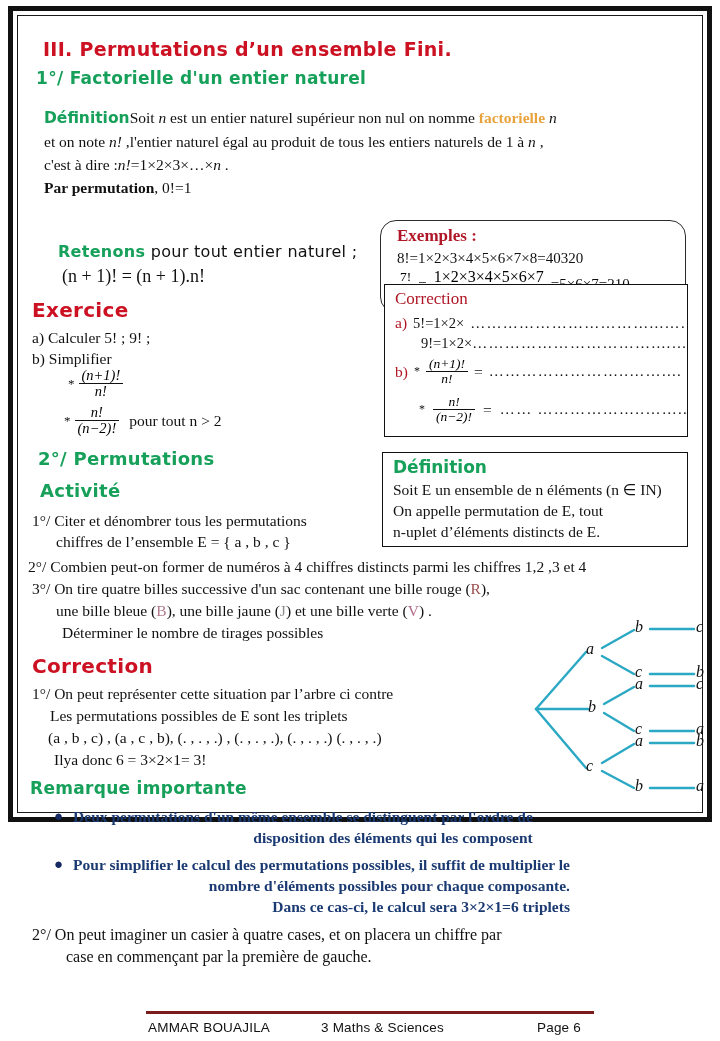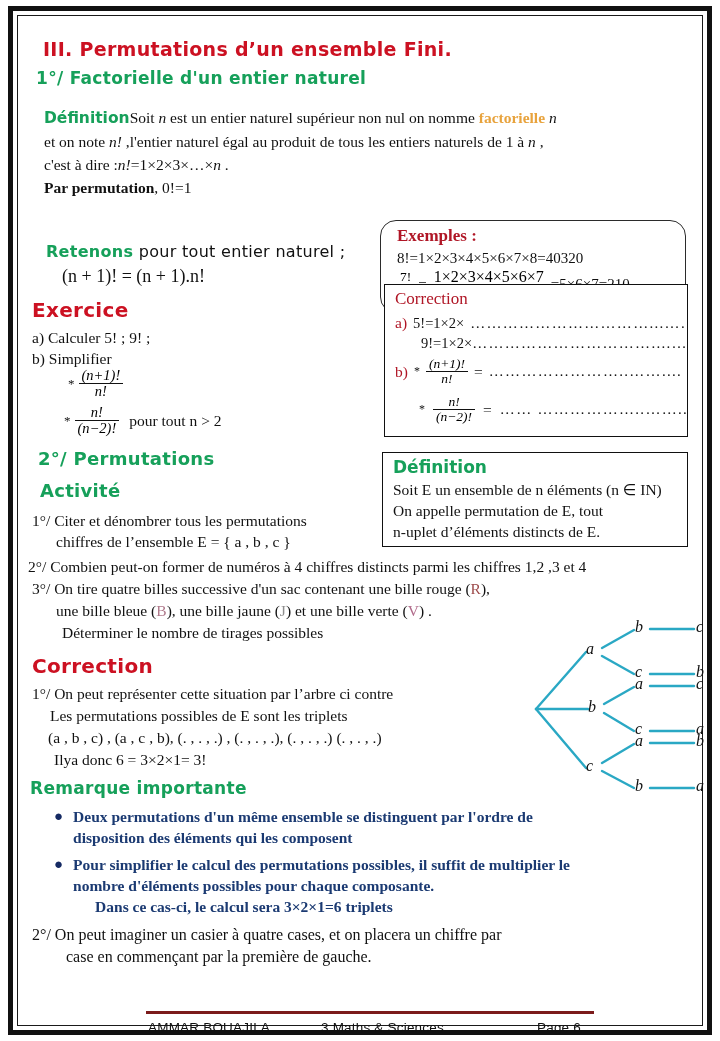--- a/index.html
+++ b/index.html
@@ -2,21 +2,21 @@
 <html><head>
 <meta charset="utf-8">
 <style>
   html,body{margin:0;padding:0;background:#ffffff;}
   body{
     width:720px;height:1041px;position:relative;overflow:hidden;
     font-family:"Liberation Serif", serif;
   }
   
   #page-frame{
-    position:absolute;left:8px;top:6px;width:704px;height:1029px;
+    position:absolute;left:8px;top:6px;width:704px;height:816px;
     box-sizing:border-box;
     border:5px solid #111111;
     background:#ffffff;
   }
   #page-inner{
     position:absolute;left:4px;top:4px;right:4px;bottom:4px;
     border:1px solid #1a1a1a;
     background:#ffffff;
     box-sizing:border-box;
   }
@@ -90,21 +90,21 @@
     color:#111;white-space:nowrap;overflow:hidden;display:inline-block;
   }
 
   
   .bullet-row{display:flex;gap:10px;align-items:flex-start;}
   .bullet-dot{
     font-size:15px;line-height:20px;color:#152a63;
   }
   .navy{
     color:#1b3a72;font-weight:bold;
-    font-family:"Liberation Serif", serif;font-size:15.5px;line-height:21px;
+    font-family:"Liberation Serif", serif;font-size:15.5px;line-height:21px;text-align:right;
   }
 
   
   .mk-r{color:#9d4a4a;}
   .mk-b{color:#b07a8c;}
   .mk-j{color:#8e8e8e;}
   .mk-v{color:#b06a8a;}
 
   
   #footer-rule{
@@ -162,21 +162,21 @@
         </span>
         <span class="body-txt" style="font-size:15px;">=</span>
         <span class="frac">
           <span class="num" style="font-style:normal;font-size:16px;">1×2×3×4×5×6×7</span>
           <span class="den" style="font-style:normal;font-size:13px;">1×2×3×4</span>
         </span>
         <span class="body-txt" style="font-size:15px;">=5×6×7=210</span>
      </div>
    </div>
 
-   <div class="abs" style="left:28px;top:226px;">
+   <div class="abs" style="left:40px;top:226px;">
      <span class="h-green" style="font-size:16px;">Retenons</span><span class="h-green" style="font-size:16px;font-weight:normal;color:#111;font-family:'DejaVu Sans',sans-serif;"> pour tout entier naturel ;</span>
    </div>
    <div class="abs body-txt" style="left:44px;top:250px;font-size:18px;font-family:'Liberation Serif',serif;">(n + 1)! = (n + 1).n!</div>
 
    <div class="abs h-red sec-red" style="left:14px;top:282px;">Exercice</div>
    <div class="abs body-txt" style="left:14px;top:311px;">a) Calculer 5! ; 9! ;</div>
    <div class="abs body-txt" style="left:14px;top:332px;">b) Simplifier</div>
 
    <div class="abs eqrow" style="left:50px;top:352px;">
       <span class="body-txt" style="font-size:13px;">*</span>

